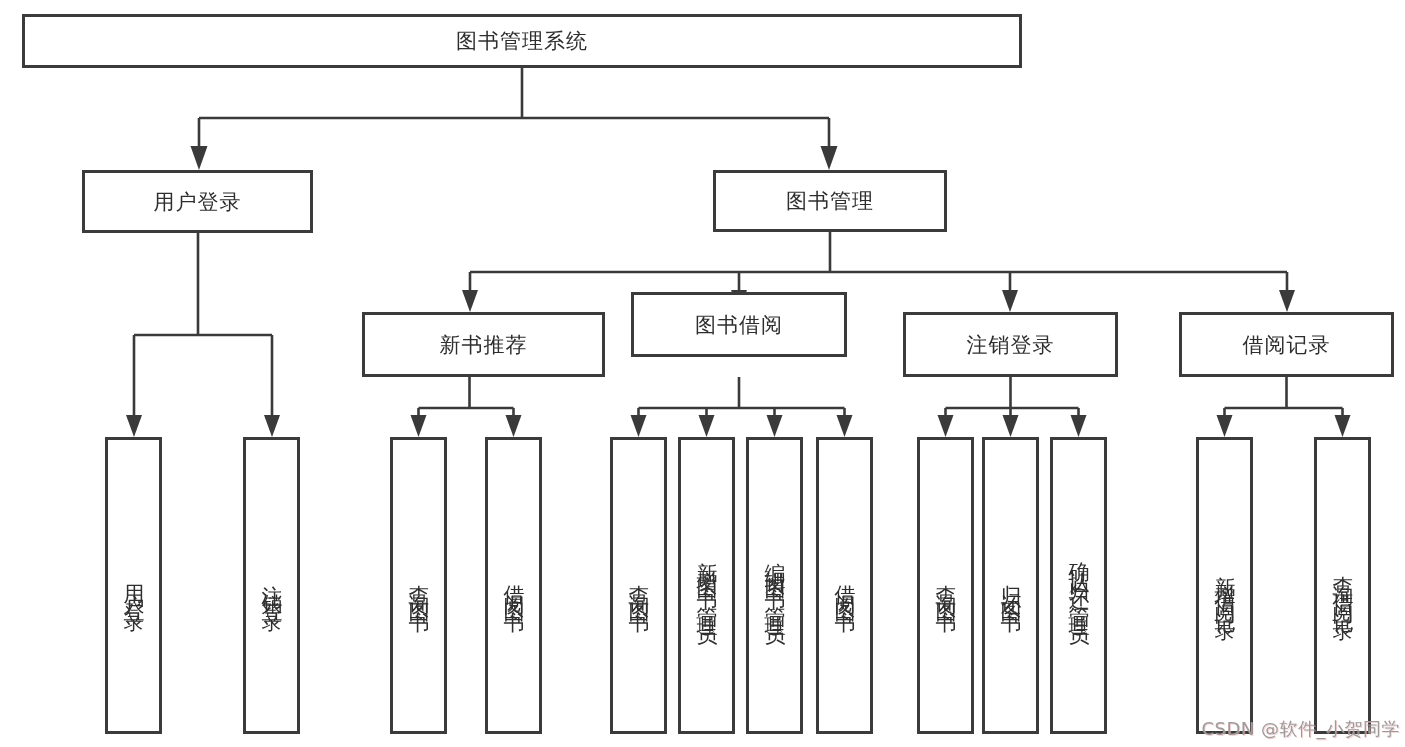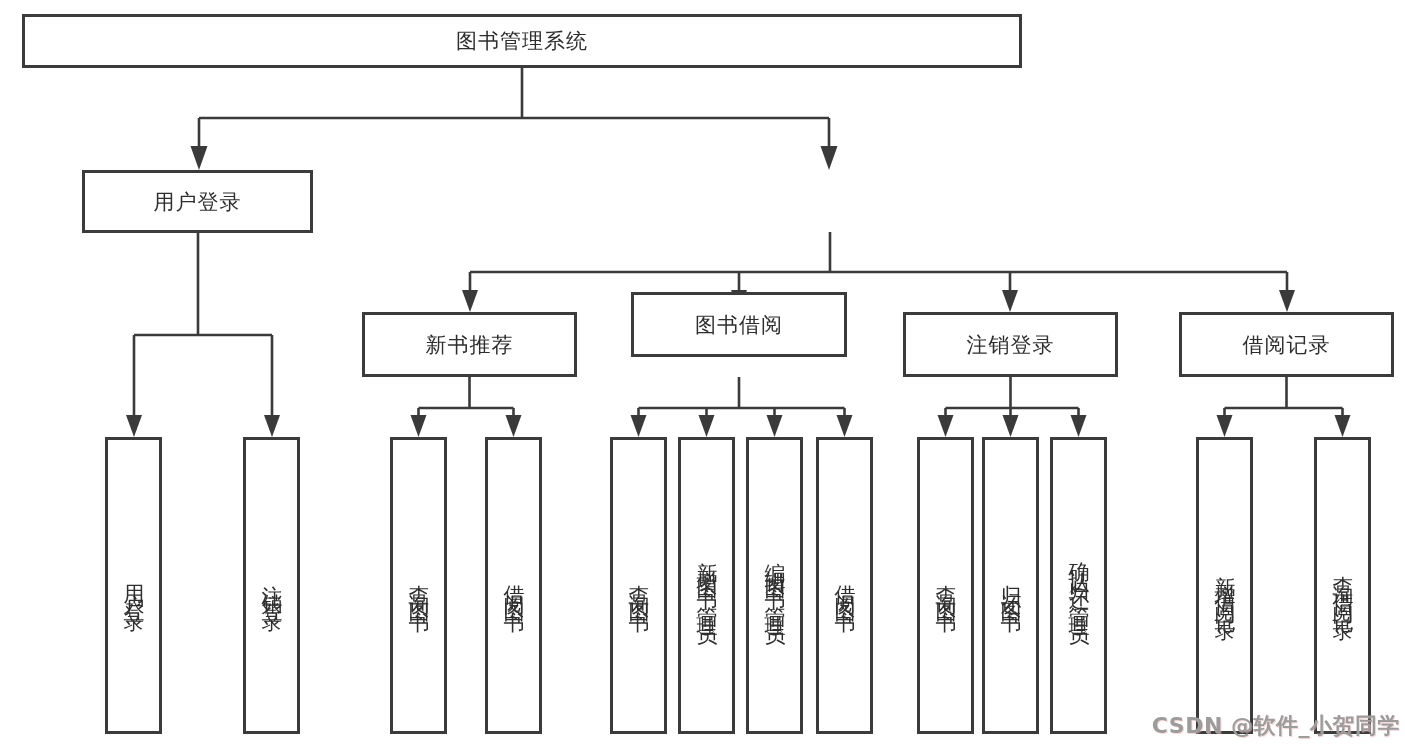--- a/index.html
+++ b/index.html
@@ -25,26 +25,25 @@
     writing-mode:vertical-rl;
     text-orientation:mixed;
     letter-spacing:9px;
     font-size:21px;
     line-height:1;
     color:#2e2e2e;
   }
   .watermark{
     position:absolute;
     right:5px;bottom:6px;
-    font-size:22px;
+    font-size:18px;
     color:#9c9c9c;
     letter-spacing:0.5px;
     text-shadow:1px 1px 0 rgba(243,180,180,0.55);
     white-space:nowrap;
-    font-weight:bold;
   }
 </style>
 </head>
 <body>
 
 <div class="canvas">
 
   <svg class="wires" viewBox="0 0 1405 747" xmlns="http://www.w3.org/2000/svg">
     <path fill="none" stroke="#3a3a3a" stroke-width="2.6" d="M522 68 V118 M199 118 H829 M199 118 V150 M829 118 V150
              M198 233 V335 M134 335 H272 M134 335 V420 M272 335 V420
@@ -80,22 +79,25 @@
     </g>
   </svg>
 
   <div class="box" style="left:22px;top:14px;width:1000px;height:54px">
     <span>图书管理系统</span>
   </div>
 
   <div class="box" style="left:82px;top:170px;width:231px;height:63px">
     <span>用户登录</span>
   </div>
+  <div class="box" style="left:713px;top:170px;width:234px;height:62px">
+    <span>图书管理</span>
+  </div>
 
-  <div class="box" style="left:362px;top:312px;width:215px;height:65px">
+  <div class="box" style="left:362px;top:312px;width:243px;height:65px">
     <span>新书推荐</span>
   </div>
   <div class="box" style="left:631px;top:292px;width:216px;height:65px">
     <span>图书借阅</span>
   </div>
   <div class="box" style="left:903px;top:312px;width:215px;height:65px">
     <span>注销登录</span>
   </div>
   <div class="box" style="left:1179px;top:312px;width:215px;height:65px">
     <span>借阅记录</span>

